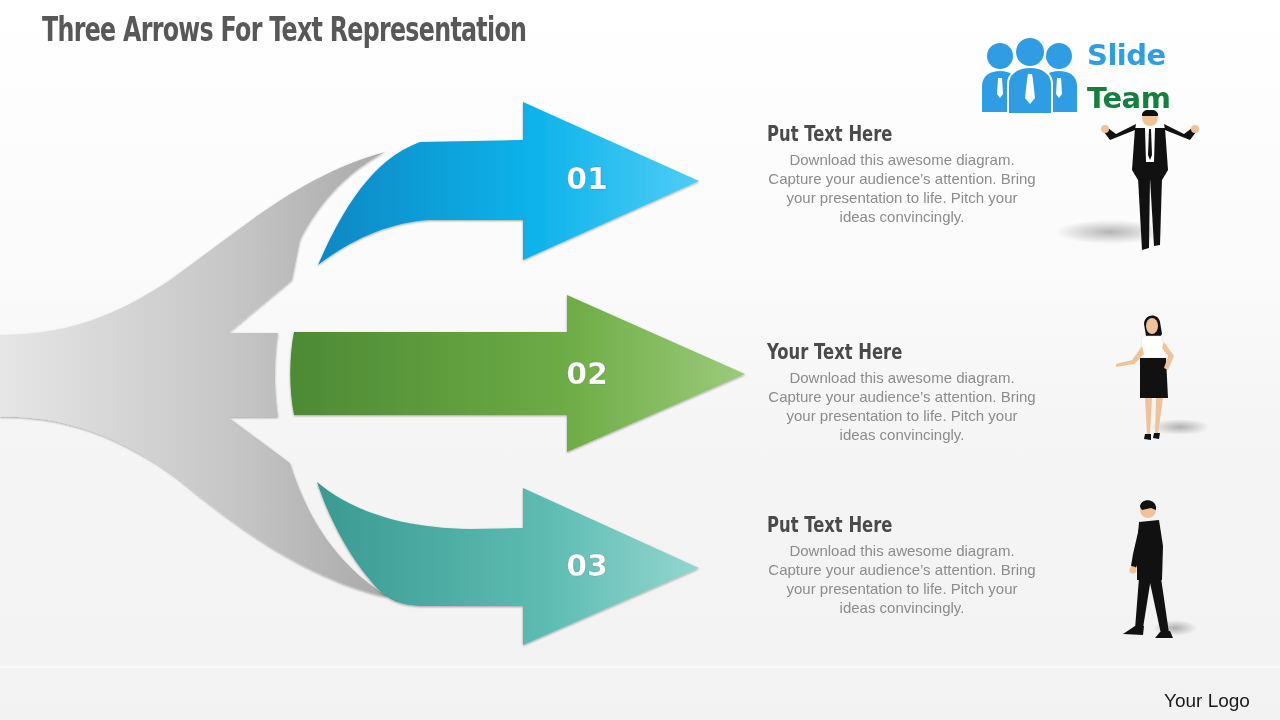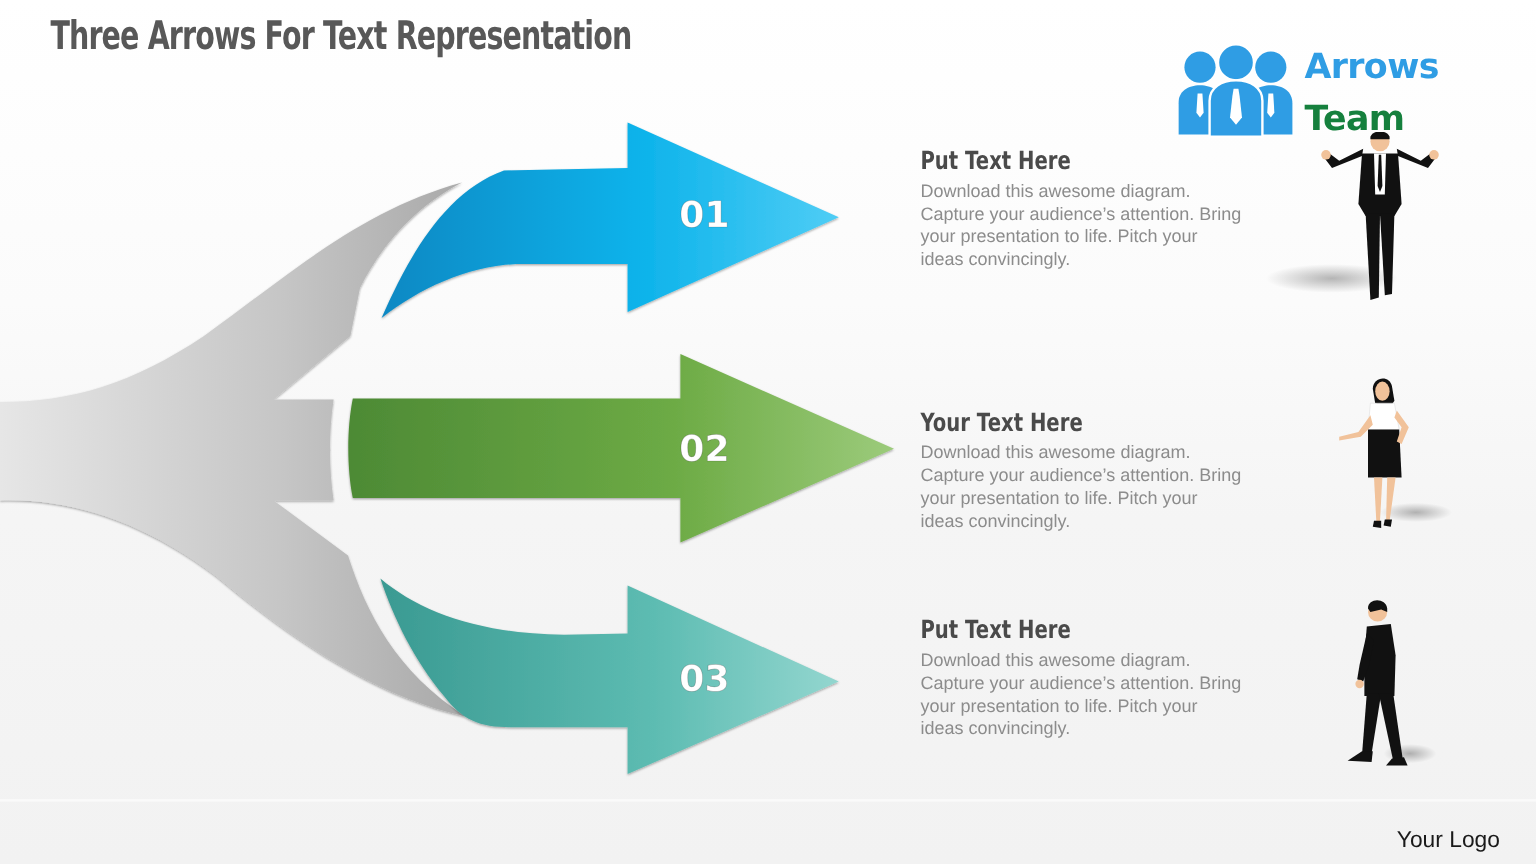--- a/index.html
+++ b/index.html
@@ -27,20 +27,21 @@
     .text-heading {
       font-family: "DejaVu Sans", sans-serif; font-weight: bold;
       font-size: 21px; color: #4a4a4a;
       transform: scaleX(0.78); transform-origin: left top;
       white-space: nowrap; height: 28px; line-height: 24px;
     }
     .text-body {
       font-family: "Liberation Sans", sans-serif;
       font-size: 15px; line-height: 19px; color: #8c8c8c;
       margin-top: 0px;
+      text-align: center;
     }
     .logo { position: absolute; left: 982px; top: 36px; width: 200px; height: 80px; }
     .logo-text-slide {
       position: absolute; left: 1087px; top: 38px;
       font-family: "DejaVu Sans", sans-serif; font-weight: bold;
       font-size: 29px; color: #2f9de4; letter-spacing: -0.5px;
     }
     .logo-text-team {
       position: absolute; left: 1087px; top: 81px;
       font-family: "DejaVu Sans", sans-serif; font-weight: bold;
@@ -143,21 +144,21 @@
 
       <circle cx="48" cy="16" r="15" stroke="#fff" stroke-width="2"></circle>
       <path d="M26,78 L26,48 C26,37 36,31 48,31 C60,31 70,37 70,48 L70,78 Z" stroke="#fff" stroke-width="2"></path>
     </g>
     <g fill="#ffffff">
       <path d="M46,38 L50,38 L51,44 L53,62 L48,68 L43,62 L45,44 Z"></path>
       <path d="M16,42 L20,42 L21,58 L18,62 L15,58 Z"></path>
       <path d="M75,42 L79,42 L80,58 L77,62 L74,58 Z"></path>
     </g>
   </svg>
-  <div class="logo-text-slide">Arrows</div>
+  <div class="logo-text-slide">Slide</div>
   <div class="logo-text-team">Team</div>
 
   <svg class="person" style="left:1050px; top:110px;" width="160" height="150" viewBox="0 0 160 150">
     <ellipse cx="60" cy="122" rx="55" ry="12" fill="url(#shadowG)"></ellipse>
     <circle cx="100" cy="8" r="8" fill="#f1c29a"></circle>
     <path d="M92,4 C94,-2 106,-2 108,4 L108,6 L92,6 Z" fill="#111"></path>
     <path d="M85,18 L115,18 L118,60 L112,70 L88,70 L82,60 Z" fill="#111"></path>
     <path d="M95,18 L105,18 L104,52 L96,52 Z" fill="#fff"></path>
     <path d="M99,19 L101,19 L102,45 L100,50 L98,45 Z" fill="#111"></path>
     <path d="M85,20 L60,30 L54,22 L58,18 L66,24 L86,14 Z" fill="#111"></path>

